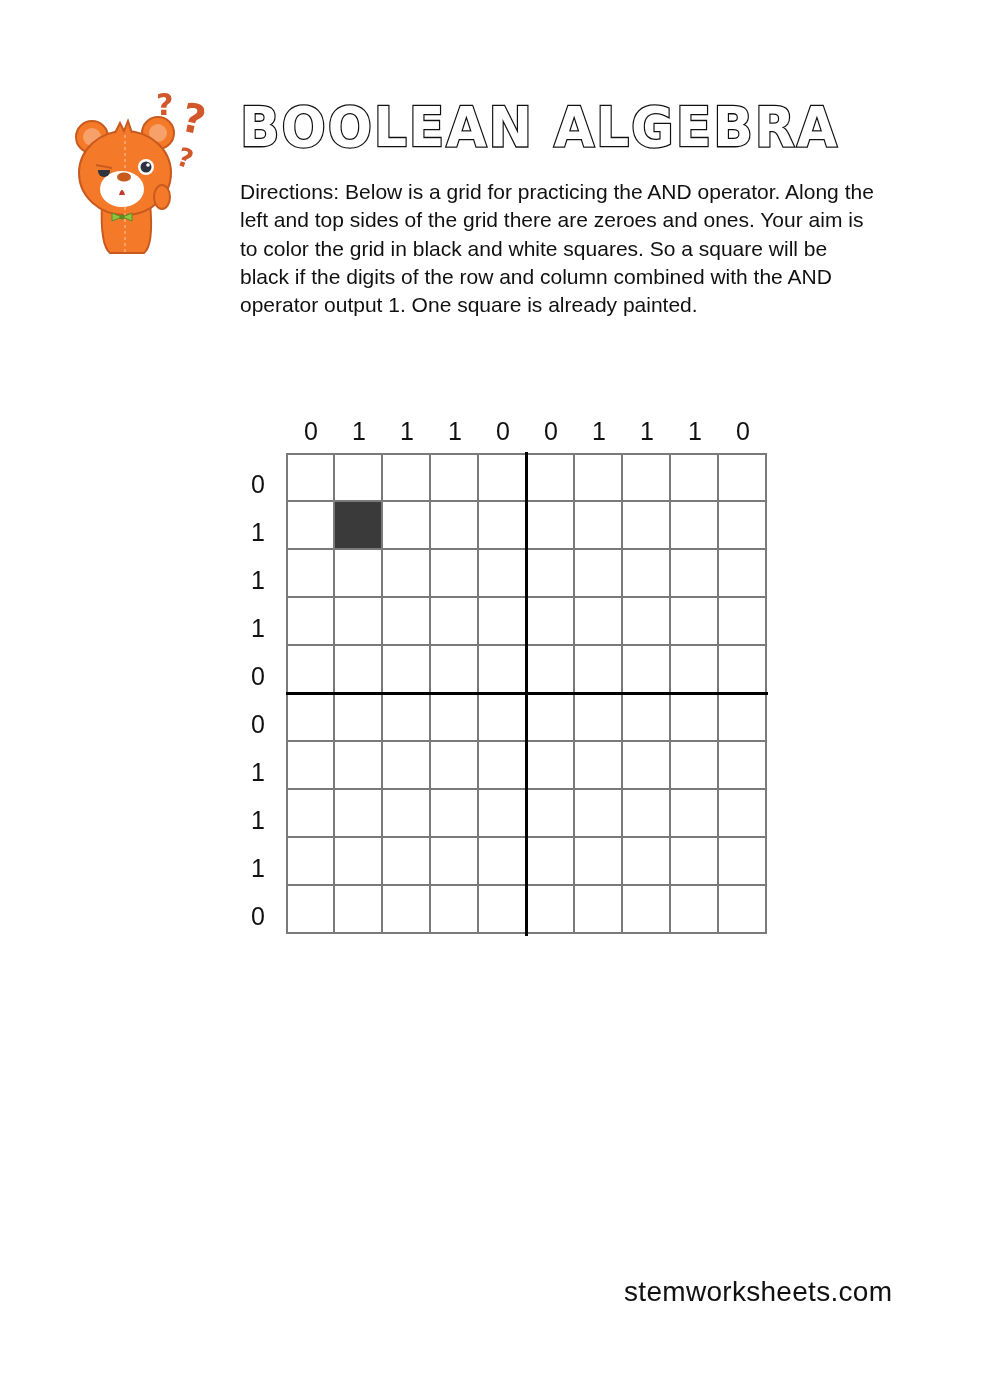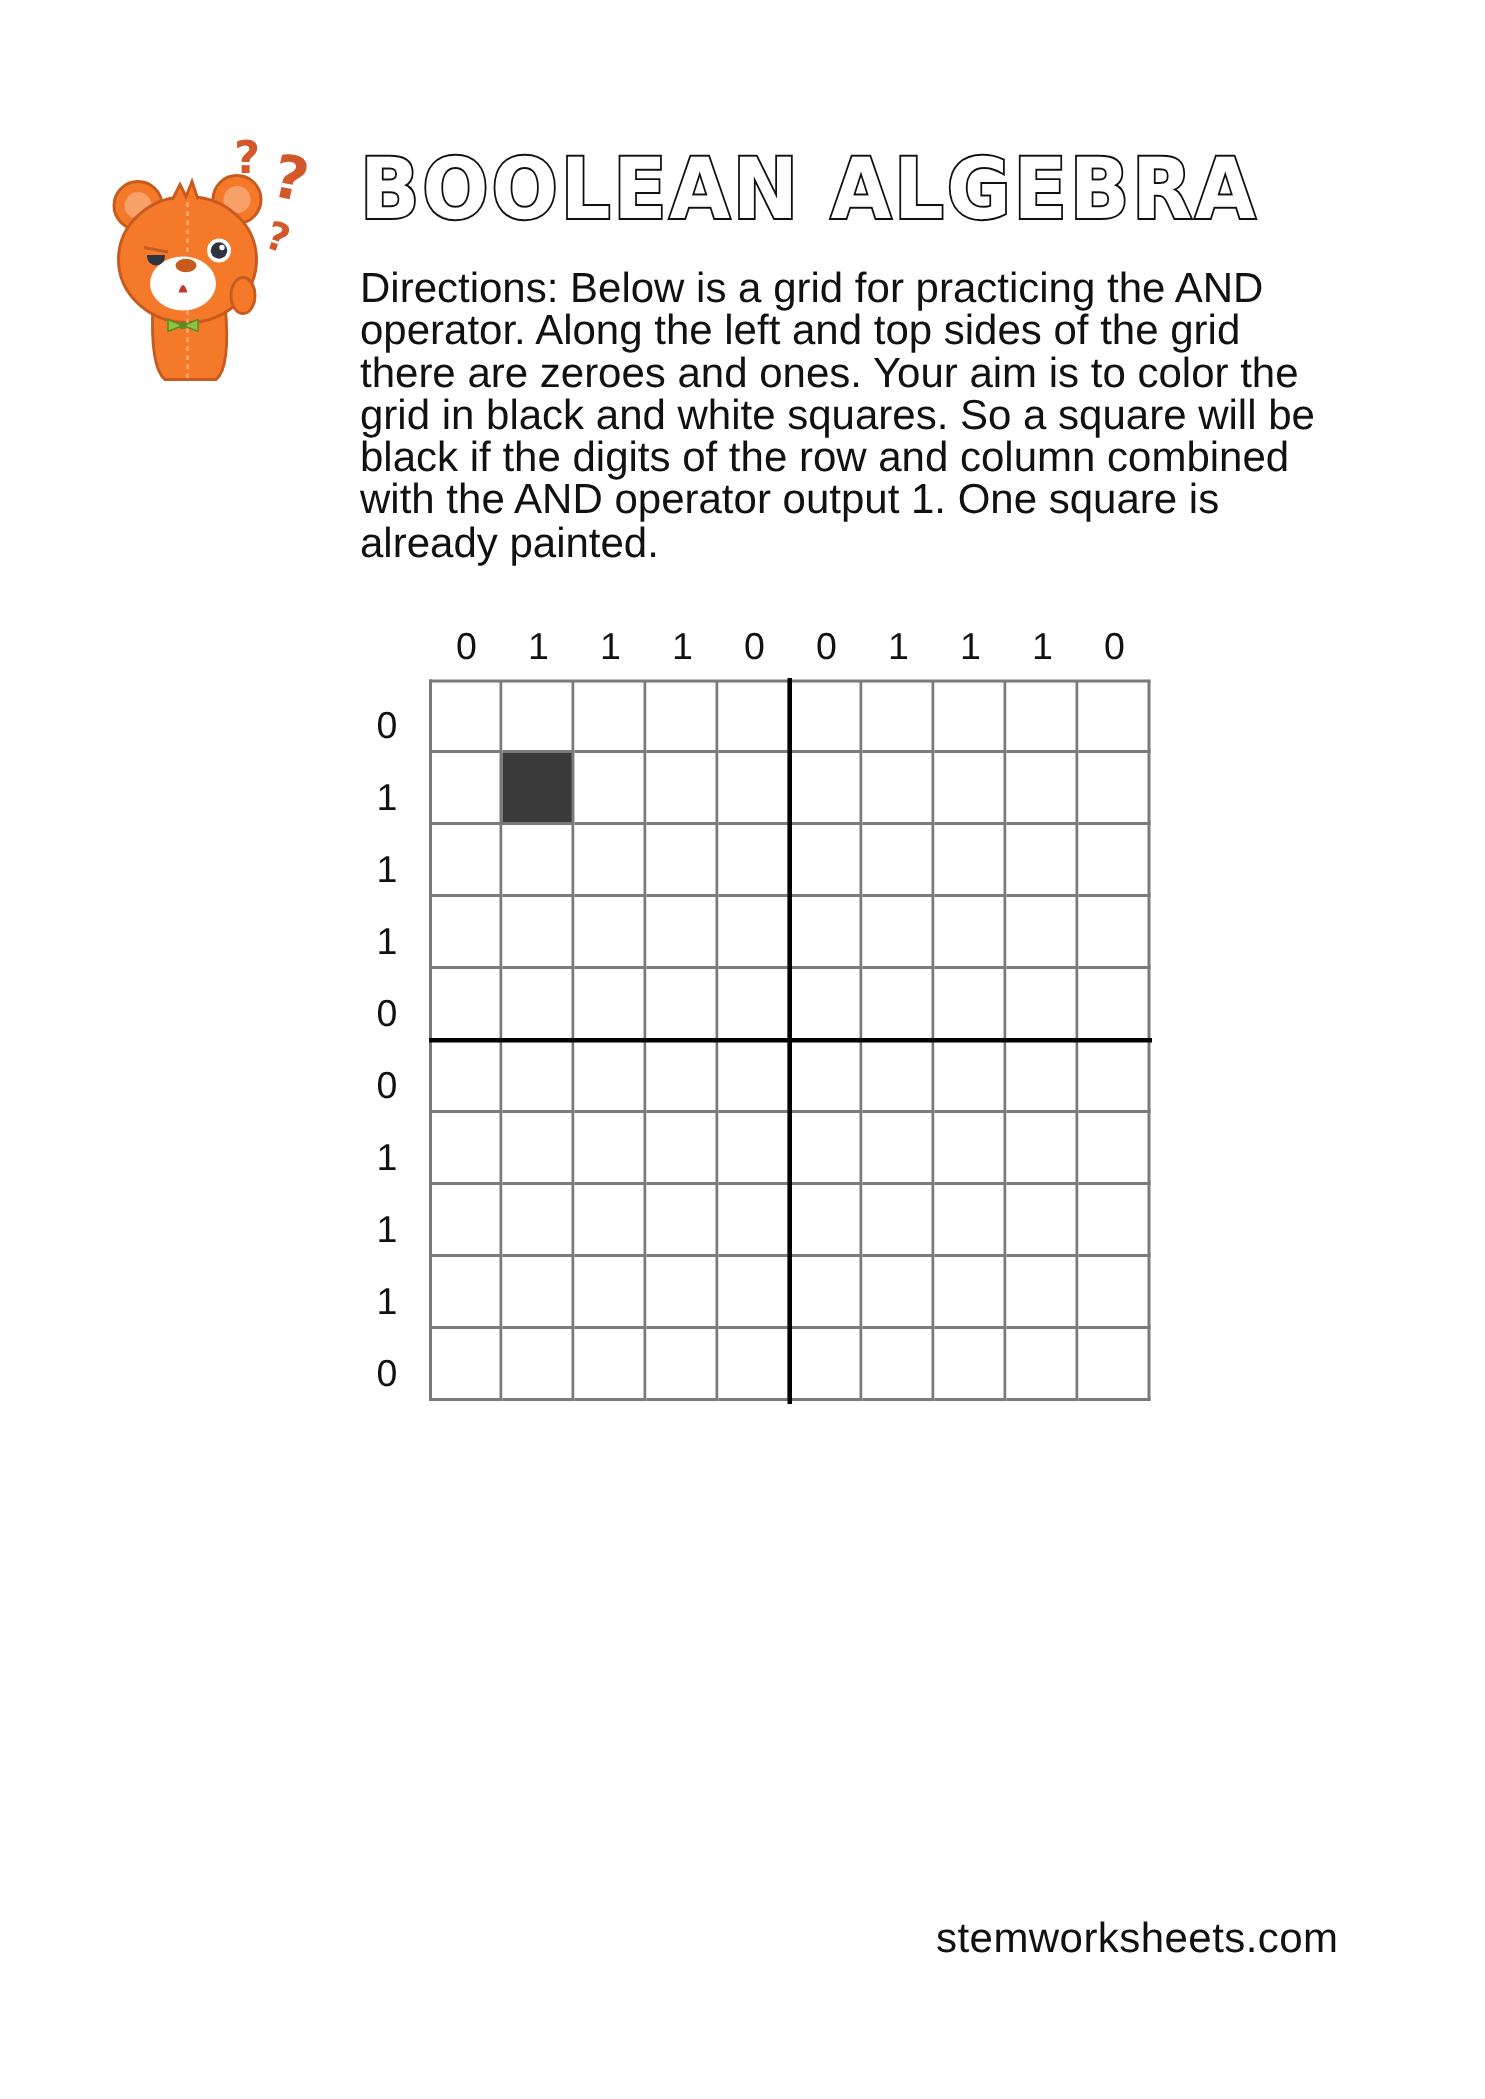--- a/index.html
+++ b/index.html
@@ -8,21 +8,21 @@
 
   .mascot { position: absolute; left: 70px; top: 85px; width: 160px; height: 175px; }
 
   .title { position: absolute; left: 240px; top: 92px; margin: 0;
            font-family: "DejaVu Sans", sans-serif; font-weight: bold;
            font-size: 56px; letter-spacing: 2px; line-height: 70px;
            color: #ffffff; -webkit-text-stroke: 2.6px #111; paint-order: stroke fill;
            white-space: nowrap; transform: scaleX(0.93); transform-origin: left center; }
 
   .directions { position: absolute; left: 240px; top: 178px; width: 640px; margin: 0;
-                font-family: "Liberation Sans", sans-serif; font-size: 28px;
+                font-family: "Liberation Sans", sans-serif; font-size: 21px;
                 line-height: 28.3px; color: #111; }
 
   .col-labels { position: absolute; left: 287px; top: 414px; width: 480px; height: 34px;
                 display: flex; }
   .col-labels span { width: 48px; text-align: center; font-size: 25px;
                      font-family: "Liberation Sans", sans-serif; line-height: 34px; }
 
   .row-labels { position: absolute; left: 240px; top: 455px; width: 36px; height: 480px;
                 display: flex; flex-direction: column; }
   .row-labels span { height: 48px; line-height: 58px; text-align: center; font-size: 25px;

